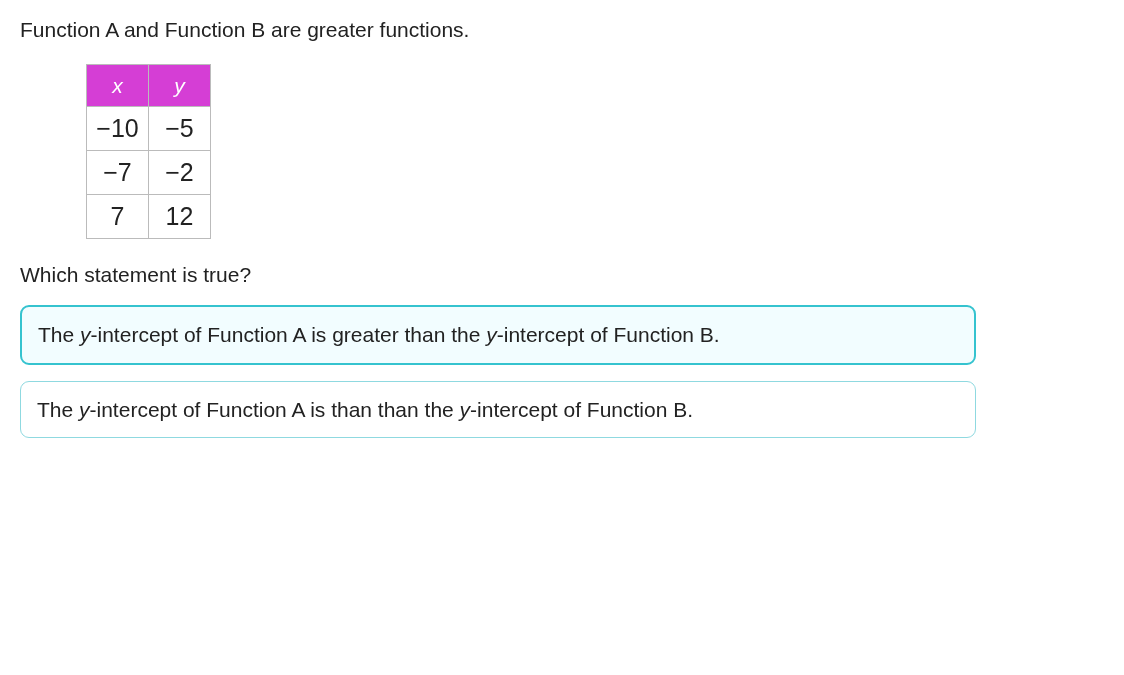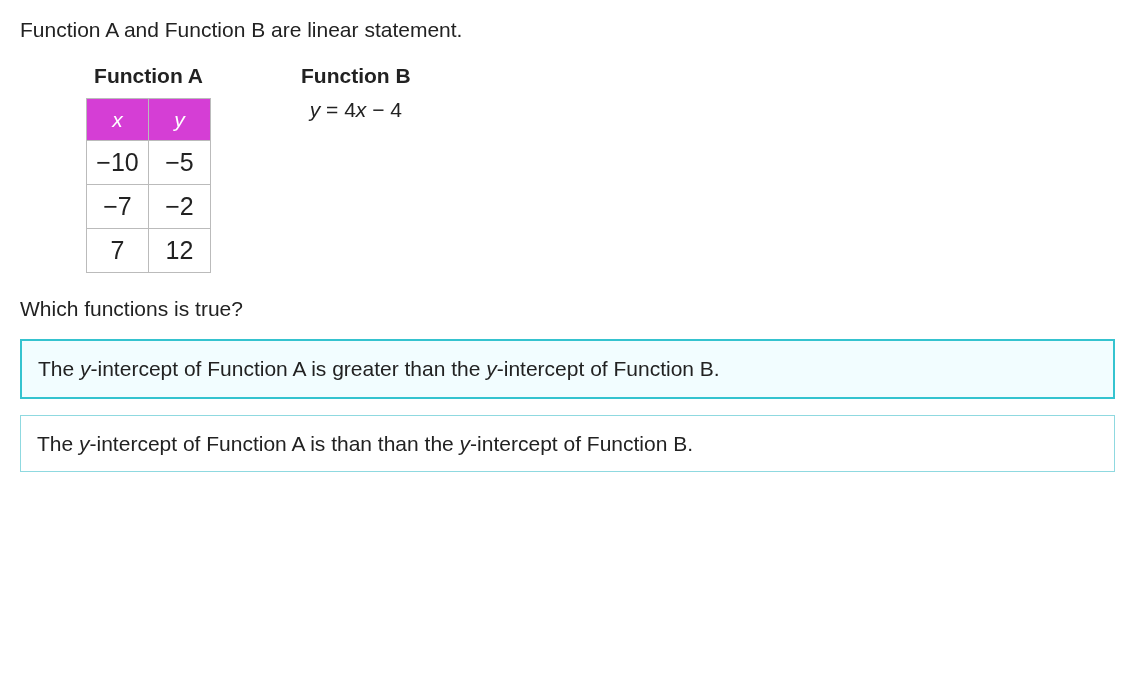--- a/index.html
+++ b/index.html
@@ -48,42 +48,41 @@
     border: 1px solid #bbb;
     width: 62px;
     height: 44px;
     text-align: center;
     font-size: 25px;
   }
   .question { margin-bottom: 18px; }
   .options { display: flex; flex-direction: column; gap: 16px; }
   .option {
     border: 1px solid #8fd9e0;
-    border-radius: 0;
+    border-radius: 9px;
     padding: 12px 16px;
-    width: 1095px;
+    width: 956px;
     font-size: 21px;
     line-height: 1.5;
     background: #fff;
     cursor: pointer;
   }
   .option.selected {
     border: 2px solid #35c3cf;
     background: #f2fdff;
   }
   .ital { font-style: italic; }
 </style>
 </head>
 <body>
 
-<div class="intro">Function A and Function B are linear statement.</div>
+<div class="intro">Function A and Function B are greater functions.</div>
 
 <div class="functions-row">
   <div class="func-a-col">
-    <div class="func-title">Function A</div>
     <table class="data-table">
       <tbody>
           <tr>
         <th>x</th>
         <th>y</th>
       </tr>
       <tr>
         <td>−10</td>
         <td>−5</td>
       </tr>
@@ -92,29 +91,23 @@
         <td>−2</td>
       </tr>
       <tr>
         <td>7</td>
         <td>12</td>
       </tr>
     </tbody>
       </table>
   </div>
 
-  <div class="func-b-col">
-    <div class="func-title">Function B</div>
-    <div class="func-b-eq">
-      <span class="ital">y</span><span class="num"> = </span><span class="num">4</span><span class="ital">x</span><span class="num"> − </span><span class="num">4</span>
-    </div>
-  </div>
 </div>
 
-<div class="question">Which functions is true?</div>
+<div class="question">Which statement is true?</div>
 
 <div class="options">
   <div class="option selected">
     <span>The </span><span class="ital">y</span><span>-intercept of Function A is greater than the </span><span class="ital">y</span><span>-intercept of Function B.</span>
   </div>
   <div class="option">
     <span>The </span><span class="ital">y</span><span>-intercept of Function A is than than the </span><span class="ital">y</span><span>-intercept of Function B.</span>
   </div>
 </div>
 

